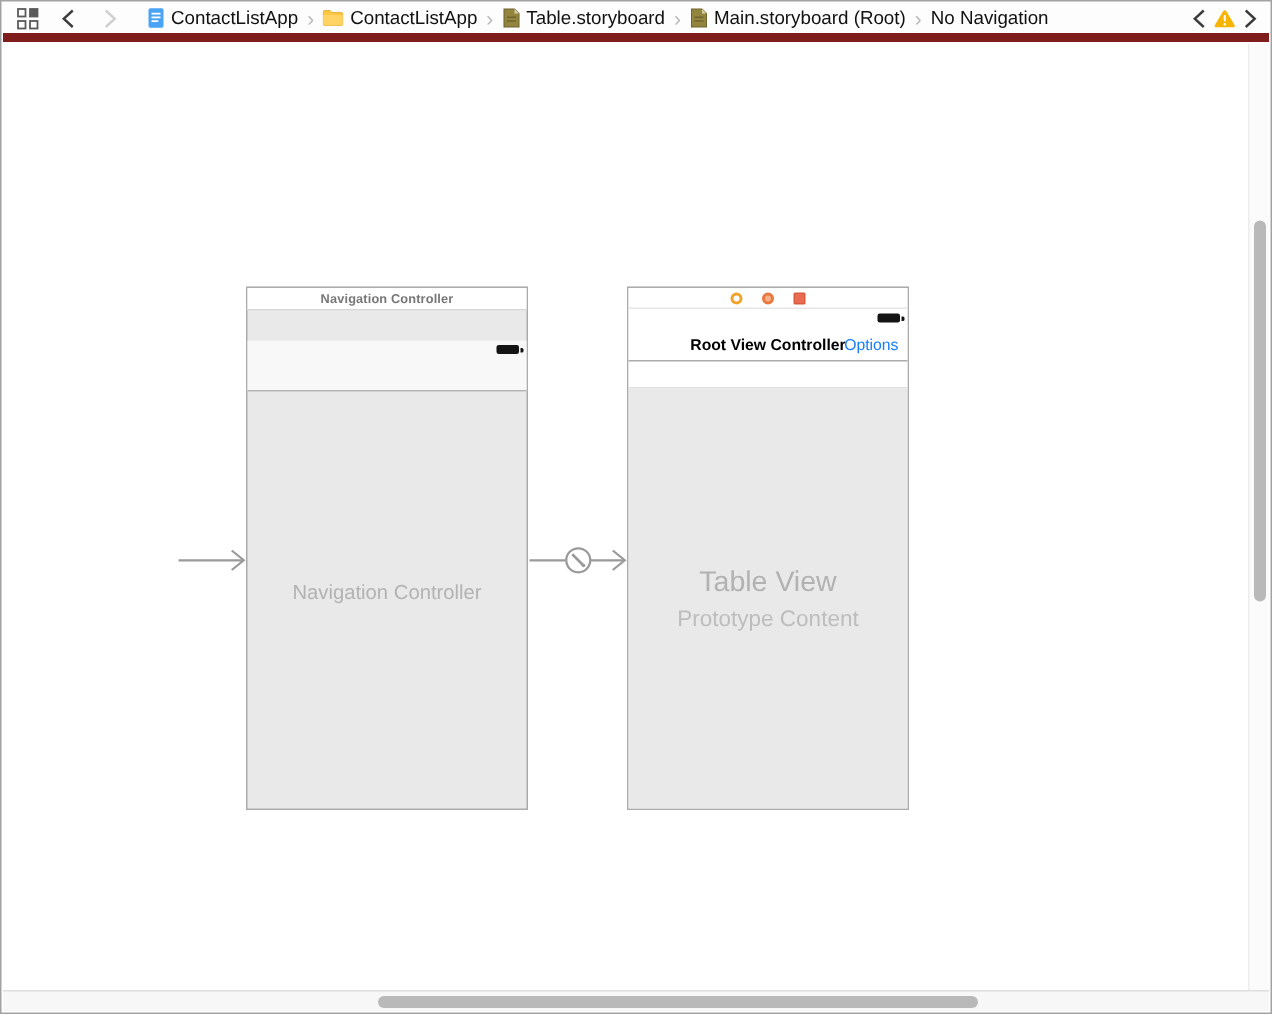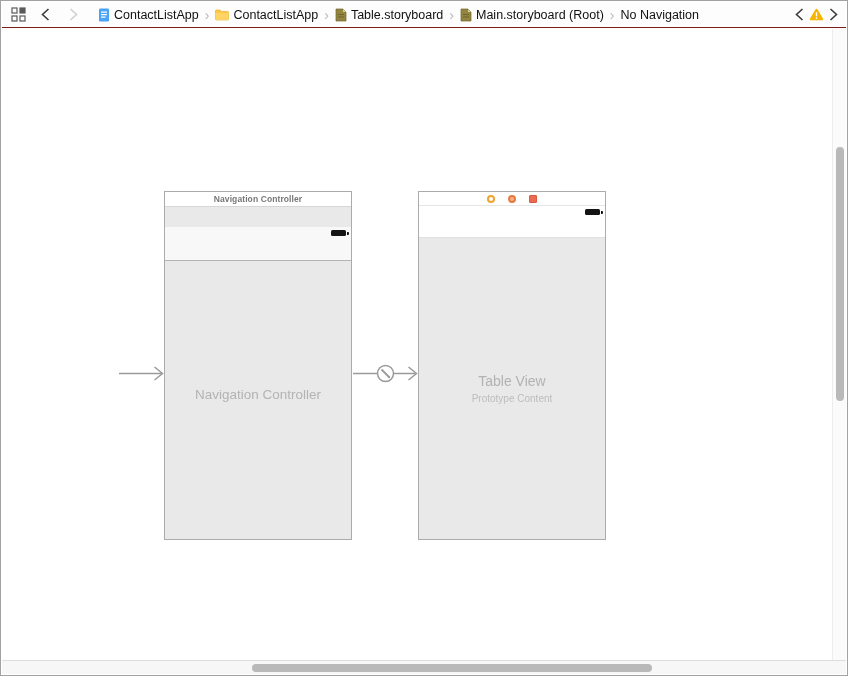--- a/index.html
+++ b/index.html
@@ -7,21 +7,21 @@
   body { font-family:"Liberation Sans", sans-serif; }
 
   .window {
     position:relative; width:848px; height:676px;
     background:#ffffff; border:1px solid #a2a2a2; overflow:hidden;
   }
 
   
   .toolbar {
     position:absolute; top:1px; left:1px; right:1px; height:26px;
-    background:#fdfdfd; border-bottom:1px solid #7f1d1d;
+    background:#fdfdfd; border-bottom:6px solid #7f1d1d;
     display:flex; align-items:center; font-size:12.5px; color:#111;
   }
   .tb-icon-btn { display:flex; align-items:center; justify-content:center; }
   .related-items { margin-left:7px; width:18px; height:18px; }
   .nav-chevron { width:16px; height:16px; }
   .chev-back { margin-left:10px; }
   .chev-fwd  { margin-left:12px; }
   .breadcrumbs { display:flex; align-items:center; margin-left:17px; white-space:nowrap; }
   .crumb { display:flex; align-items:center; cursor:default; }
   .crumb .file-ic { margin-right:4px; display:flex; }
@@ -84,22 +84,22 @@
     display:flex; align-items:center; justify-content:center;
   }
   .rvc-title { font-size:10.5px; font-weight:700; color:#000; }
   .bar-btn { position:absolute; right:6px; top:0; bottom:1px; display:flex; align-items:center;
     font-size:10.5px; color:#157EFB; }
   .section-row { height:16px; background:#fff; display:flex; align-items:center;
     padding-left:6px; font-size:10px; font-weight:700; color:#000; }
   .proto-cell { height:18px; background:#fff; border-bottom:1px solid #e0e0e0; }
   .table-bg { flex:1; background:#e9e9e9; display:flex; flex-direction:column;
     align-items:center; justify-content:center; }
-  .tv-title { font-size:14px; color:#b2b2b2; }
-  .tv-sub { font-size:10px; color:#bdbdbd; margin-top:4px; }
+  .tv-title { font-size:19px; color:#b2b2b2; }
+  .tv-sub { font-size:15px; color:#bdbdbd; margin-top:4px; }
 
   .arrow-layer { position:absolute; top:0; left:0; width:848px; height:676px;
     pointer-events:none; }
 </style>
 </head>
 <body>
 
 <div class="window">
 
   <div class="toolbar">
@@ -219,20 +219,24 @@
   </div>
 
   <div class="scene-card root-scene">
     <div class="dock-row">
       <span class="dock-ic vc-dot"></span>
       <span class="dock-ic fr-dot"></span>
       <span class="dock-ic exit-sq"></span>
     </div>
     <div class="statusbar">
       <span class="battery"></span>
+    </div>
+    <div class="rvc-navbar">
+      <span class="rvc-title">Root View Controller</span>
+      <span class="bar-btn">Options</span>
     </div>
     <div class="proto-cell"></div>
     <div class="table-bg">
       <span class="tv-title">Table View</span>
       <span class="tv-sub">Prototype Content</span>
     </div>
   </div>
 
   <svg class="arrow-layer" viewBox="0 0 848 676">
     <g fill="none" stroke="#9A9A9A" stroke-width="1.5">

